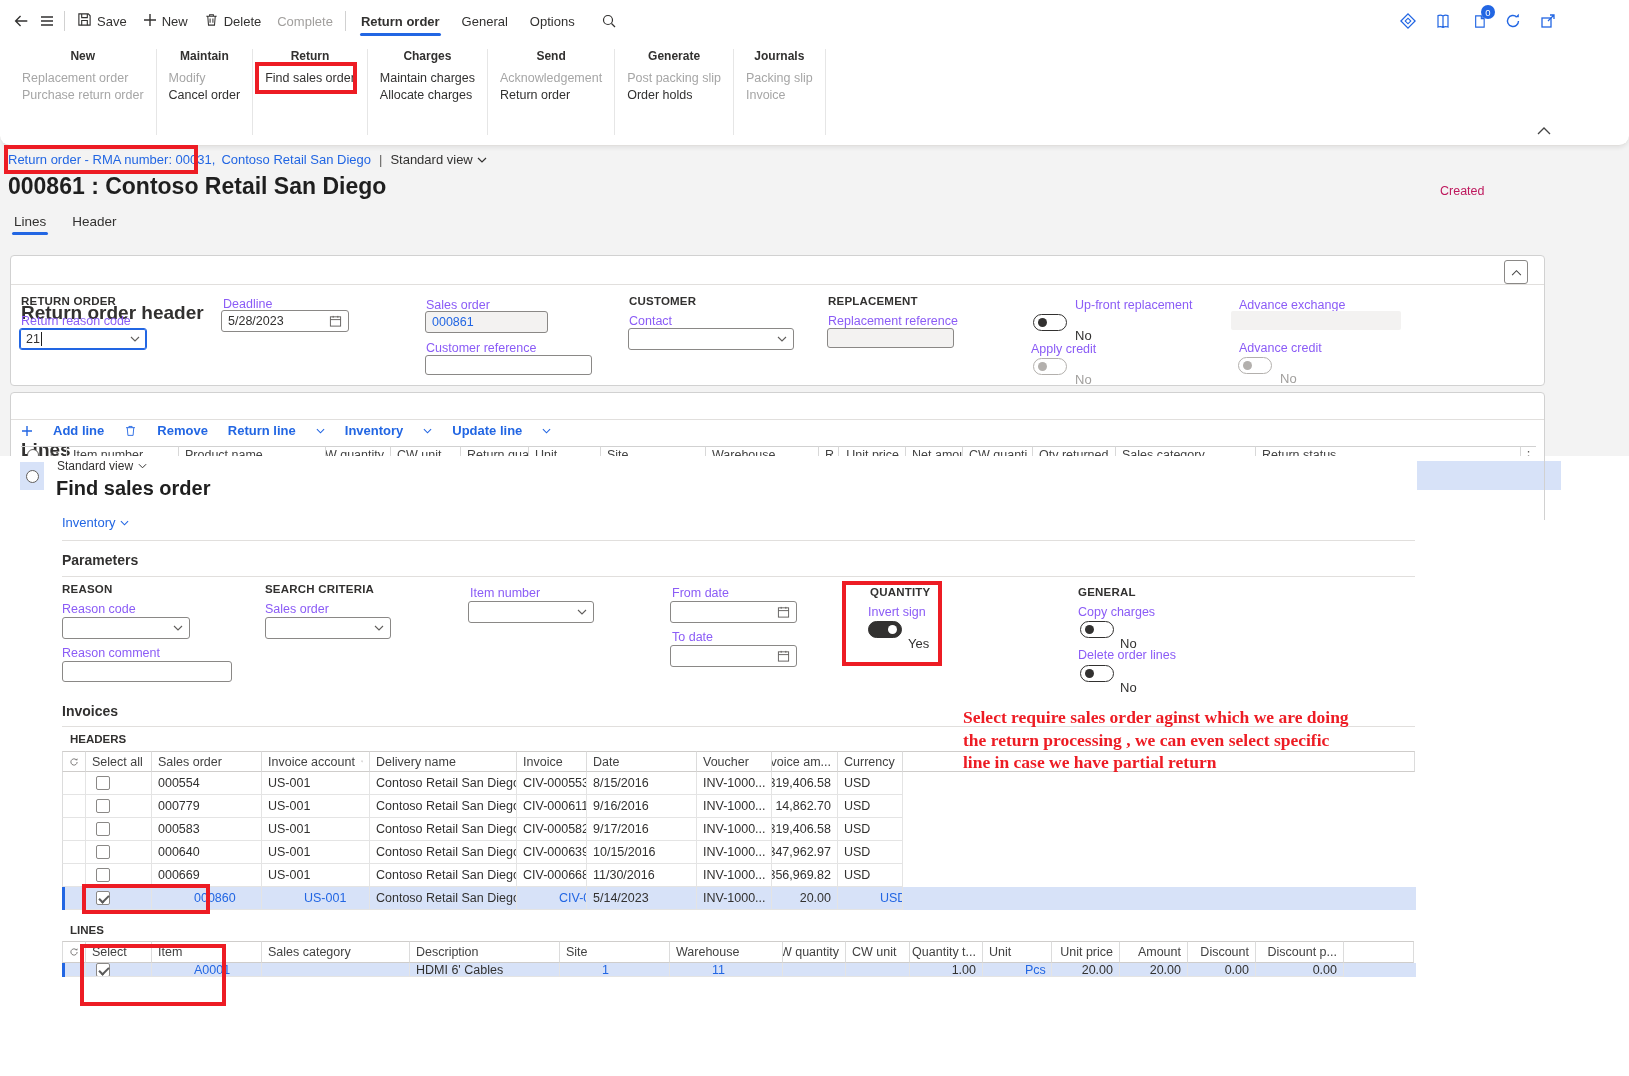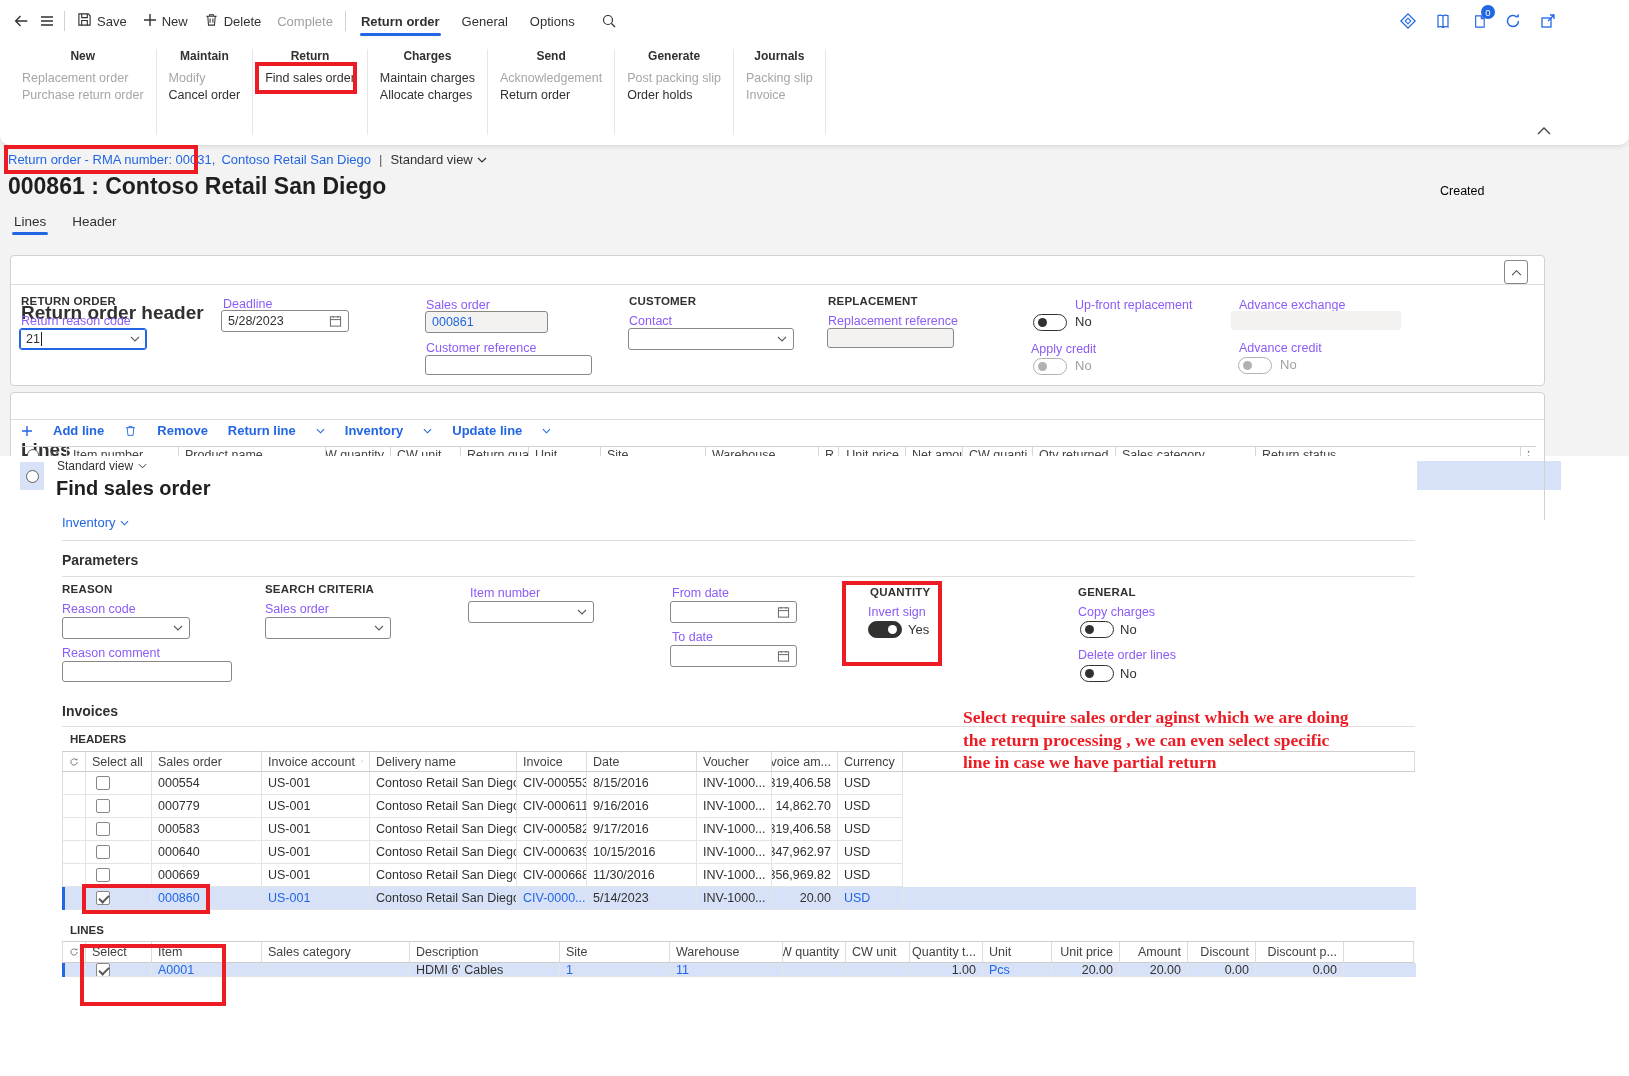--- a/index.html
+++ b/index.html
@@ -33,21 +33,21 @@
   
   .red-box { position:absolute; border:4px solid var(--red); pointer-events:none; z-index:40; }
   .red-note { position:absolute; z-index:41; font-family:"Liberation Serif","DejaVu Serif",serif; font-weight:700; font-size:17.5px; line-height:22.5px; color:var(--red); white-space:nowrap; }
 
   
   .crumbs { position:absolute; left:8px; top:152px; font-size:13px; display:flex; align-items:center; gap:6px; white-space:nowrap; }
   .crumb-link { color:var(--accent); cursor:pointer; }
   .crumb-sep { color:#605e5c; padding:0 2px; }
   .view-sel { color:#323130; display:flex; align-items:center; gap:4px; cursor:pointer; }
   .page-title { position:absolute; left:8px; top:173px; font-size:23px; font-weight:600; color:#1f1f1f; }
-  .page-status { position:absolute; left:1440px; top:184px; font-size:12.5px; color:#000000; }
+  .page-status { position:absolute; left:1440px; top:184px; font-size:12.5px; color:#be185d; }
   .page-tabs { position:absolute; left:14px; top:214px; display:flex; gap:26px; font-size:13.5px; }
   .page-tab { padding-bottom:6px; position:relative; cursor:pointer; }
   .page-tab.active::after { content:""; position:absolute; left:-2px; right:-2px; bottom:0; height:3px; background:var(--accent); border-radius:2px; }
 
   
   .panel { position:absolute; background:#fff; border:1px solid #d1d1d1; border-radius:4px; }
   .panel-title { position:absolute; left:10px; top:7px; font-size:19px; font-weight:700;margin-top:39px; }
   .panel-divider { position:absolute; left:0; right:0; height:1px; background:#e1dfdd; }
   .collapse-btn { position:absolute; width:24px; height:24px; border:1px solid #8a8886; border-radius:3px; display:flex; align-items:center; justify-content:center; cursor:pointer; background:#fff; }
 
@@ -60,21 +60,21 @@
   .inputbox.gray { background:#f3f2f1; }
   .inputbox.flat { background:#f3f2f1; border:none; border-radius:2px; }
   .link-text { color:var(--accent); }
 
   .toggle { position:absolute; width:34px; height:17px; border:1px solid #323130; border-radius:9px; background:#fff; cursor:pointer; }
   .toggle .knob { position:absolute; top:3px; left:4px; width:9px; height:9px; border-radius:50%; background:#323130; }
   .toggle.on { background:#323130; border-color:#323130; }
   .toggle.on .knob { left:auto; right:4px; background:#fff; }
   .toggle.disabled { border-color:#b3b0ad; }
   .toggle.disabled .knob { background:#b3b0ad; }
-  .toggle-label { position:absolute; font-size:13px; }
+  .toggle-label { position:absolute; font-size:13px;margin-top:14px; }
   .toggle-label.dim { color:#a19f9d; }
 
   
   .lines-toolbar { position:absolute; left:10px; top:30px; display:flex; align-items:center; gap:20px; font-size:13px; color:var(--accent); }
   .tb-item { display:flex; align-items:center; gap:20px; cursor:pointer; white-space:nowrap;font-weight:bold; }
 
   
   .grid-head { position:absolute; display:flex; font-size:12.5px; color:#424242; }
   .gh-cell { height:17px; border-right:1px solid #d8d8d8; border-top:1px solid #d1d1d1; display:flex; align-items:center; padding:0 6px; white-space:nowrap; overflow:hidden; flex:none; }
   .gh-cell.right { justify-content:flex-end; }
@@ -95,21 +95,21 @@
   .tbl-row { display:flex; height:23px; position:relative; }
   .tbl-row.head { height:21px; color:#424242; }
   .tbl-row.selected { background:var(--selrow); }
   .tbl-row.selected::before { content:""; position:absolute; left:0; top:0; bottom:0; width:3px; background:var(--accent); z-index:2; }
   .tbl-cell { height:100%; display:flex; align-items:center; padding:0 6px; white-space:nowrap; overflow:hidden; border-right:1px solid #e4e4e4; border-bottom:1px solid #e4e4e4; flex:none; }
   .tbl-row.head .tbl-cell { border-top:1px solid #cfcdcb; border-bottom:1px solid #cfcdcb; border-right:1px solid #dcdcdc; }
   .tbl-cell:first-child { border-left:1px solid #dcdcdc; }
   .tbl-cell.right { justify-content:flex-end; }
   .tbl-cell.filler { border:none; }
   .tbl-cell:first-child.filler { border:none; }
-  .lnk { color:var(--accent); }
+  .lnk { color:var(--accent);margin-left:36px; }
   .chk { width:14px; height:14px; border:1px solid #8a8886; border-radius:2px; background:#fff; position:relative; margin-left:4px; flex:none; }
   .chk.checked::after { content:""; position:absolute; left:2px; top:3px; width:8px; height:4px; border-left:2px solid #5a5a5a; border-bottom:2px solid #5a5a5a; transform:rotate(-45deg); }
 
   .lines-tbl .tbl-row { height:14px; }
   .lines-tbl .tbl-row.head { height:22px; }
 
   
   .artifact { position:absolute; z-index:13; }
 </style>
 </head>

